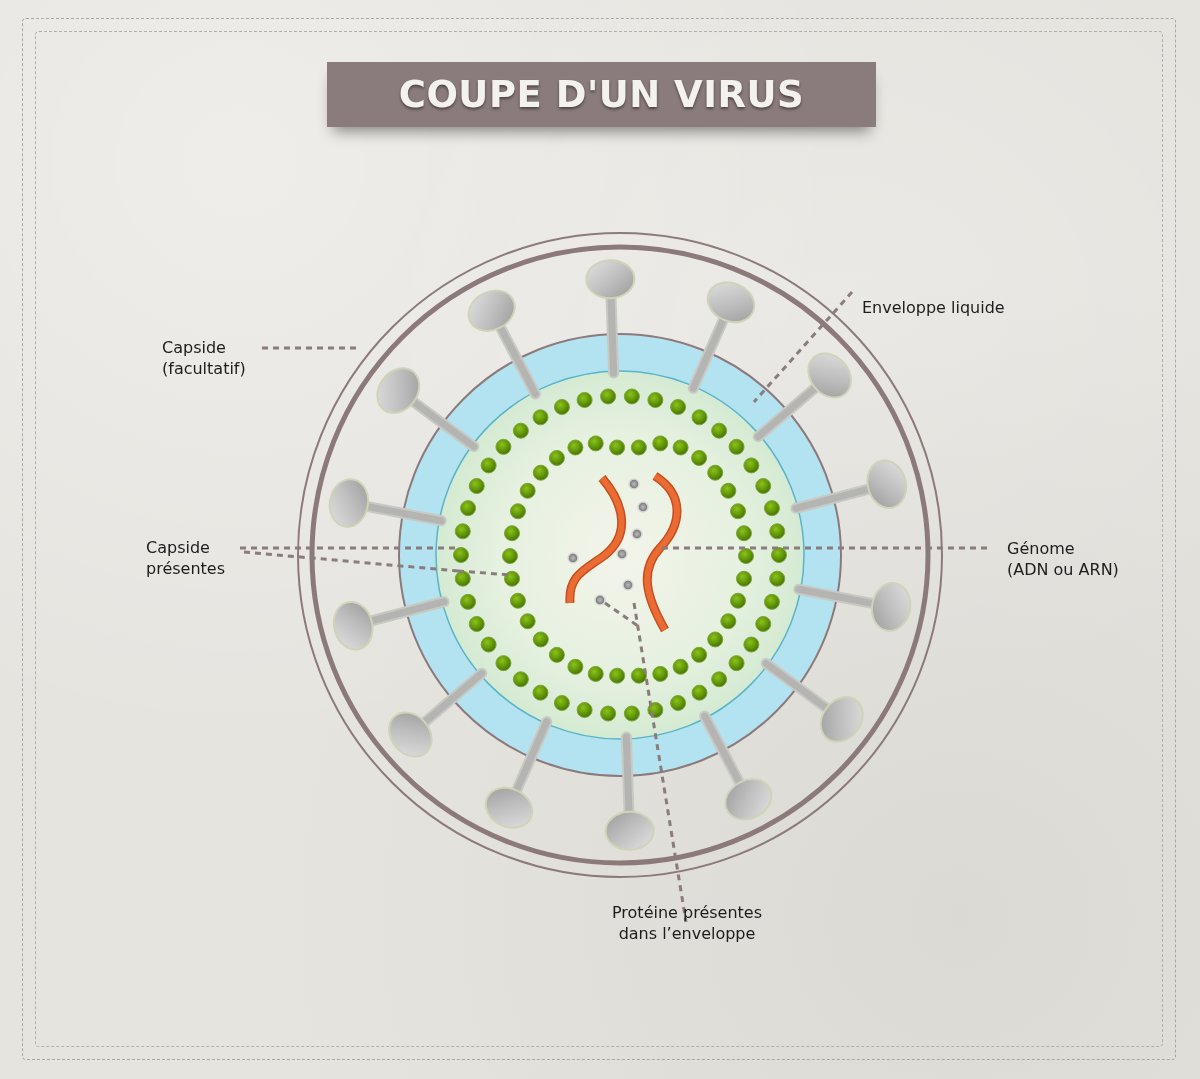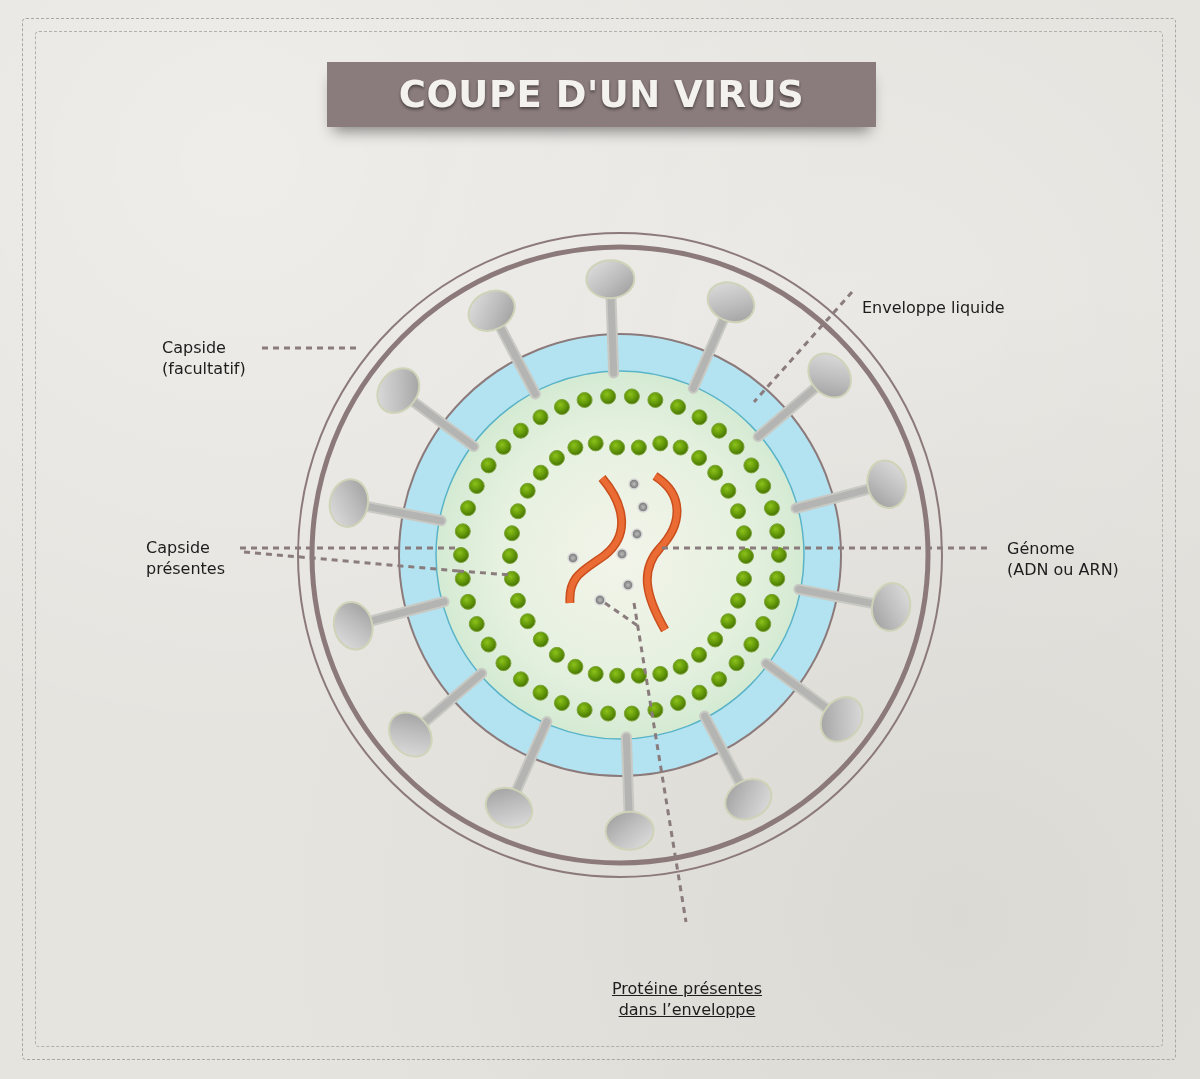--- a/index.html
+++ b/index.html
@@ -247,16 +247,16 @@
   <span>Enveloppe liquide</span>
 </div>
 <div class="label" style="left:146px; top:537px;">
   <span>Capside</span>
   <span>présentes</span>
 </div>
 <div class="label" style="left:1007px; top:538px;">
   <span>Génome</span>
   <span>(ADN ou ARN)</span>
 </div>
-<div class="label center" style="left:582px; top:978px; width:210px;text-decoration:underline;">
+<div class="label center" style="left:582px; top:902px; width:210px;">
   <span>Protéine présentes</span>
   <span>dans l’enveloppe</span>
 </div>
 
 </body></html>

